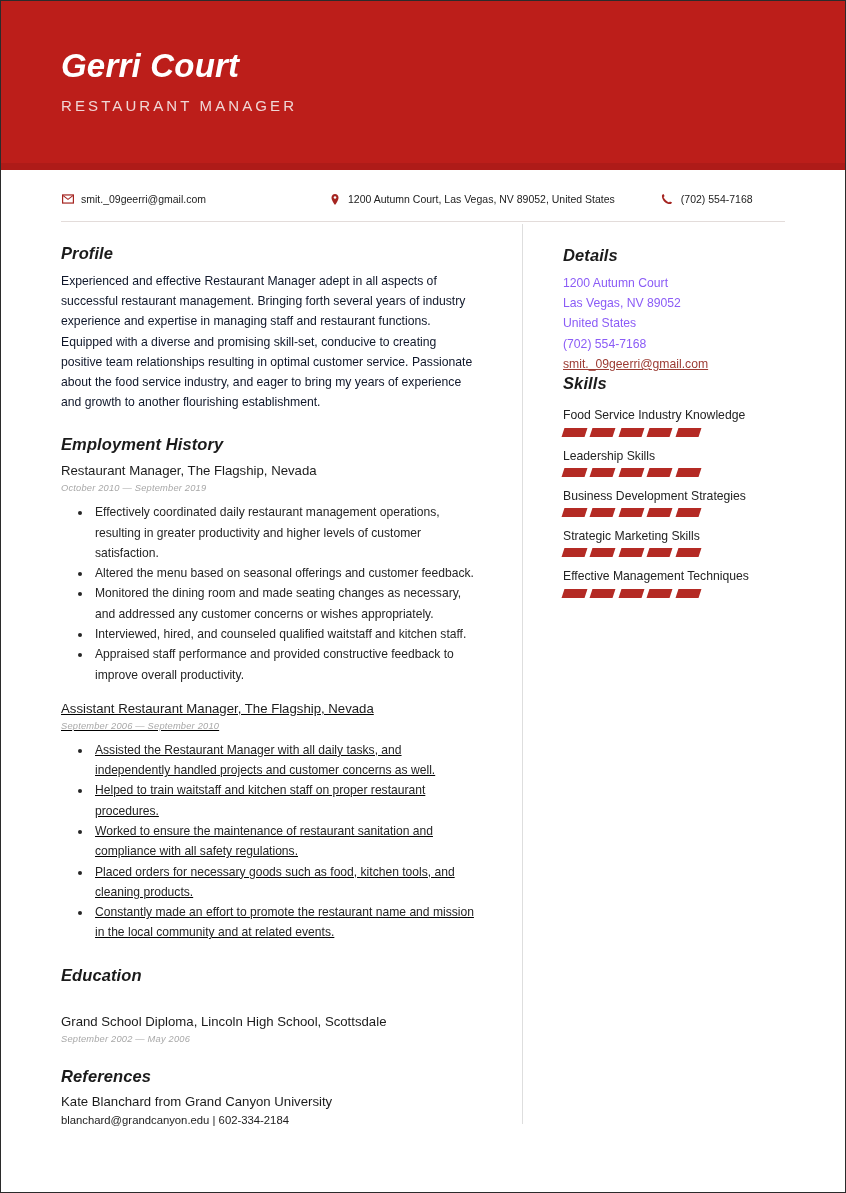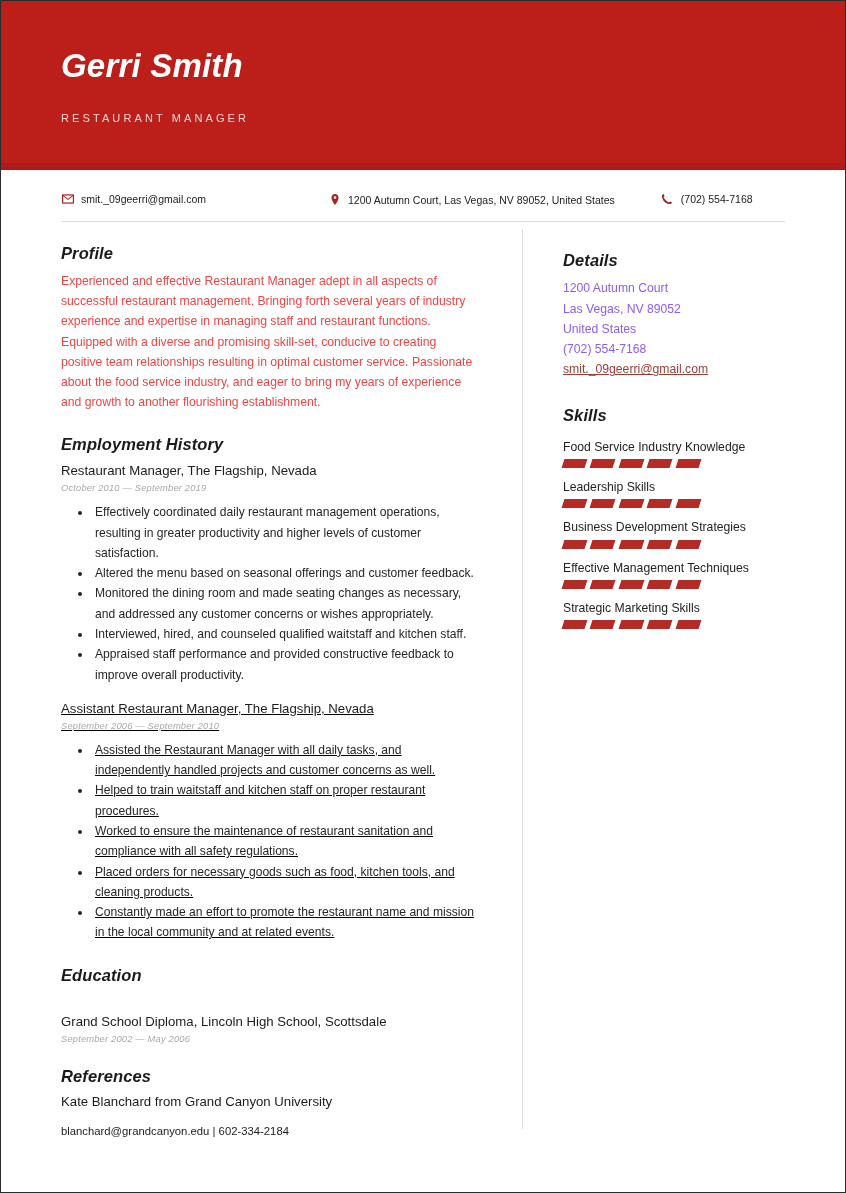--- a/index.html
+++ b/index.html
@@ -40,24 +40,24 @@
     color: #ffffff;
     font-size: 33px;
     font-weight: bold;
     font-style: italic;
     letter-spacing: 0.2px;
     line-height: 1.05;
     margin: 0;
   }
   .job-title {
     color: #f0d7d6;
-    font-size: 11px;
+    font-size: 15px;
     letter-spacing: 3.1px;
     text-transform: uppercase;
-    margin-top: 28px;
+    margin-top: 13px;
   }
 
   
   .contact-bar {
     display: flex;
     align-items: center;
     padding: 20px 0 0 60px;
     height: 38px;
     box-sizing: border-box;
   }
@@ -73,21 +73,21 @@
     align-items: center;
     justify-content: center;
     width: 13px;
     height: 13px;
     margin-right: 7px;
     color: #a52521;
     flex: 0 0 auto;
   }
   .contact-item .ci-icon svg { display: block; }
   .ci-email { margin-right: 0; }
-  .ci-address { margin-left: 122px; align-items: flex-end; }
+  .ci-address { margin-left: 122px; }
   .ci-phone { margin-left: 46px; }
 
   .contact-rule {
     margin: 13px 60px 0 60px;
     height: 1px;
     background: #e3dcda;
   }
 
   
   .body-wrap {
@@ -115,21 +115,21 @@
     font-style: italic;
     color: #1b1b1b;
     margin: 0 0 8px 0;
     letter-spacing: 0.1px;
   }
   .sec-title.spaced { margin-top: 23px; }
 
   .para {
     font-size: 12.2px;
     line-height: 20.2px;
-    color: #ef4444;
+    color: #0f172a;
     margin: 0;
   }
 
   .entry { margin-top: 5px; }
   .entry-title {
     font-size: 13.2px;
     color: #1c1c1c;
     line-height: 1.35;
     margin: 0;
   }
@@ -152,21 +152,21 @@
     margin-bottom: 0px;
     padding-left: 3px;
   }
   .entry.gap-top { margin-top: 15px; text-decoration: underline; }
   .edu-entry { margin-top: 4px; }
   .edu-entry.second { margin-top: 28px; }
 
   .ref-name {
     font-size: 13.2px;
     color: #1c1c1c;
-    margin: 3px 0 16px 0;
+    margin: 3px 0 5px 0;
   }
   .ref-contact {
     font-size: 11.3px;
     color: #1c1c1c;
     margin-top: 5px;
   }
 
   
   .detail-line {
     font-size: 12.2px;
@@ -174,21 +174,21 @@
     color: #8b5cf6;
   }
   .detail-email {
     font-size: 12.2px;
     line-height: 20.3px;
     color: #9b3b33;
     text-decoration: underline;
     display: inline-block;
     margin-top: 0px;
   }
-  .skills-title { margin-top: 26px; }
+  .skills-title { }
   .skill { margin-top: 2px; }
   .skill:first-of-type { margin-top: 12px; }
   .skill-name {
     font-size: 12.2px;
     line-height: 20.3px;
     color: #232323;
   }
   .skill-bar {
     display: flex;
     gap: 5px;
@@ -202,21 +202,21 @@
     background: #b42a24;
     transform: skewX(-18deg);
   }
 </style>
 </head>
 <body>
 
 <div id="page">
 
   <div class="header">
-    <div class="name">Gerri Smith</div>
+    <div class="name">Gerri Court</div>
     <div class="job-title">Restaurant Manager</div>
   </div>
 
   <div class="contact-bar">
     <div class="contact-item ci-email">
       <span class="ci-icon">
         <svg viewBox="0 0 16 16" width="12" height="12" aria-hidden="true">
           <rect x="0.8" y="2.6" width="14.4" height="10.8" fill="none" stroke="#a52521" stroke-width="1.6"></rect>
           <path d="M1.5 3.4 L8 8.6 L14.5 3.4" fill="none" stroke="#a52521" stroke-width="1.4"></path>
         </svg>
@@ -343,32 +343,32 @@
           <div class="skill-bar">
             <span class="skill-seg" style="background: rgb(180, 42, 36);"></span>
             <span class="skill-seg" style="background: rgb(180, 42, 36);"></span>
             <span class="skill-seg" style="background: rgb(180, 42, 36);"></span>
             <span class="skill-seg" style="background: rgb(180, 42, 36);"></span>
             <span class="skill-seg" style="background: rgb(180, 42, 36);"></span>
           </div>
         </div>
 
         <div class="skill">
+          <div class="skill-name">Strategic Marketing Skills</div>
+          <div class="skill-bar">
+            <span class="skill-seg" style="background: rgb(180, 42, 36);"></span>
+            <span class="skill-seg" style="background: rgb(180, 42, 36);"></span>
+            <span class="skill-seg" style="background: rgb(180, 42, 36);"></span>
+            <span class="skill-seg" style="background: rgb(180, 42, 36);"></span>
+            <span class="skill-seg" style="background: rgb(180, 42, 36);"></span>
+          </div>
+        </div>
+
+        <div class="skill">
           <div class="skill-name">Effective Management Techniques</div>
-          <div class="skill-bar">
-            <span class="skill-seg" style="background: rgb(180, 42, 36);"></span>
-            <span class="skill-seg" style="background: rgb(180, 42, 36);"></span>
-            <span class="skill-seg" style="background: rgb(180, 42, 36);"></span>
-            <span class="skill-seg" style="background: rgb(180, 42, 36);"></span>
-            <span class="skill-seg" style="background: rgb(180, 42, 36);"></span>
-          </div>
-        </div>
-
-        <div class="skill">
-          <div class="skill-name">Strategic Marketing Skills</div>
           <div class="skill-bar">
             <span class="skill-seg" style="background: rgb(180, 42, 36);"></span>
             <span class="skill-seg" style="background: rgb(180, 42, 36);"></span>
             <span class="skill-seg" style="background: rgb(180, 42, 36);"></span>
             <span class="skill-seg" style="background: rgb(180, 42, 36);"></span>
             <span class="skill-seg" style="background: rgb(180, 42, 36);"></span>
           </div>
         </div>
 
       </div>

